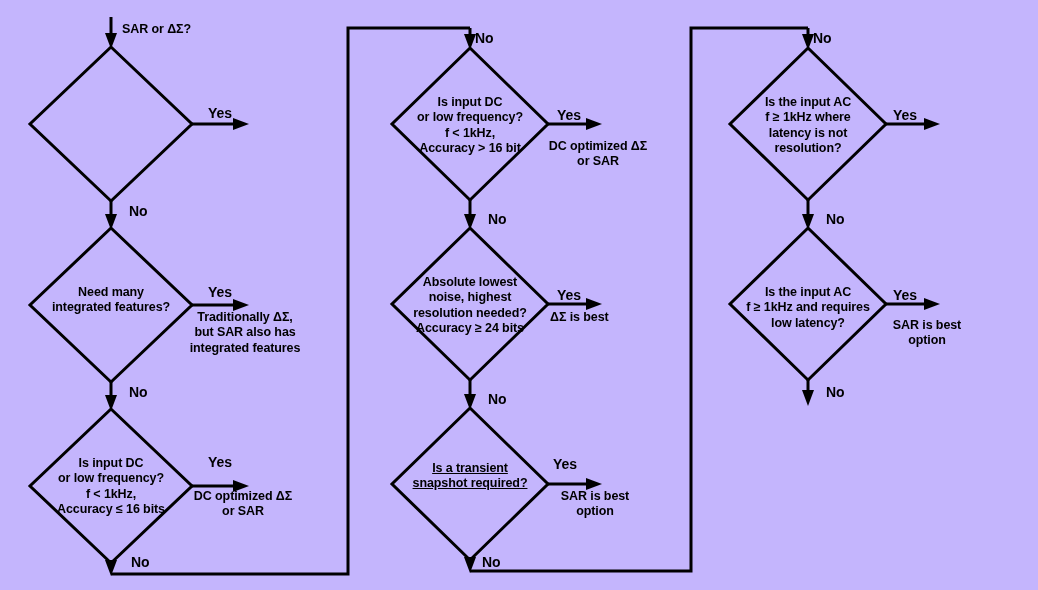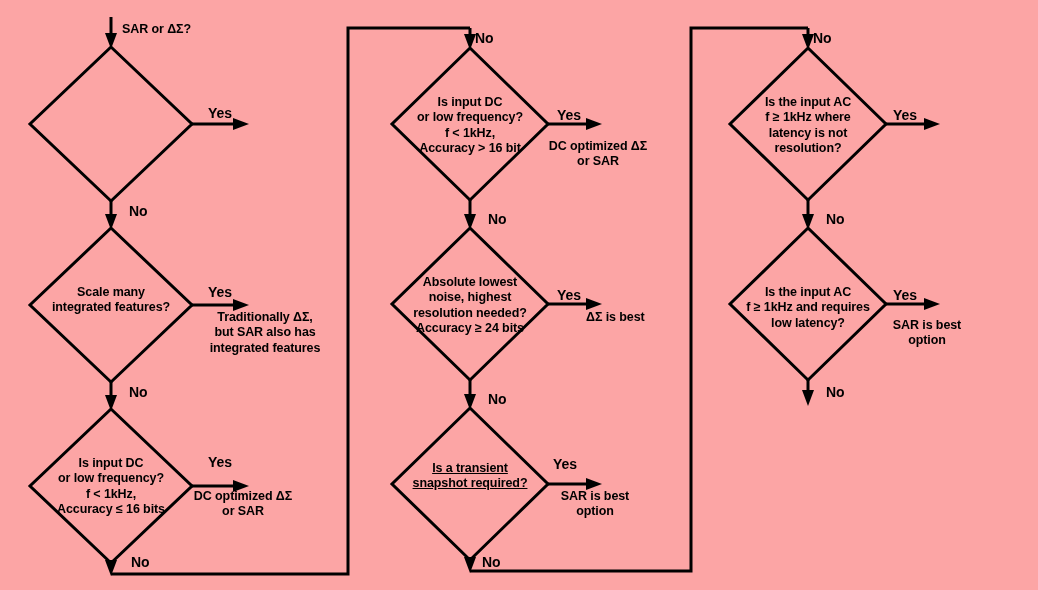--- a/index.html
+++ b/index.html
@@ -7,21 +7,21 @@
     padding: 0;
     background: #ffffff;
   }
   body {
     font-family: "Liberation Sans", sans-serif;
   }
   #flowchart-root {
     position: relative;
     width: 1038px;
     height: 590px;
-    background: #fca5a5;
+    background: #c4b5fd;
     overflow: hidden;
   }
   svg#flow-svg {
     position: absolute;
     left: 0;
     top: 0;
     width: 1038px;
     height: 590px;
     display: block;
   }
@@ -177,25 +177,25 @@
     </g>
 
   </svg>
 
   <div class="lbl left entry-text" style="left:122px; top:22px;">SAR or ΔΣ?</div>
 
   <div class="lbl left branch-text" style="left:208px; top:105px;">Yes</div>
   <div class="lbl left branch-text" style="left:129px; top:203px;">No</div>
 
   <div class="lbl center dec-text" style="left:111px; top:285px;">
-    <div>Scale many</div>
+    <div>Need many</div>
     <div>integrated features?</div>
   </div>
   <div class="lbl left branch-text" style="left:208px; top:284px;">Yes</div>
-  <div class="lbl center outcome-text" style="left:245px; top:310px;margin-left:20px;">
+  <div class="lbl center outcome-text" style="left:245px; top:310px;">
     <div>Traditionally ΔΣ,</div>
     <div>but SAR also has</div>
     <div>integrated features</div>
   </div>
   <div class="lbl left branch-text" style="left:129px; top:384px;">No</div>
 
   <div class="lbl center dec-text" style="left:111px; top:456px;">
     <div>Is input DC</div>
     <div>or low frequency?</div>
     <div>f &lt; 1kHz,</div>
@@ -222,21 +222,21 @@
   </div>
   <div class="lbl left branch-text" style="left:488px; top:211px;">No</div>
 
   <div class="lbl center dec-text" style="left:470px; top:275px;">
     <div>Absolute lowest</div>
     <div>noise, highest</div>
     <div>resolution needed?</div>
     <div>Accuracy ≥ 24 bits</div>
   </div>
   <div class="lbl left branch-text" style="left:557px; top:287px;">Yes</div>
-  <div class="lbl left outcome-text" style="left:550px; top:310px;margin-left:36px;">
+  <div class="lbl left outcome-text" style="left:550px; top:310px;">
     <div>ΔΣ is best</div>
   </div>
   <div class="lbl left branch-text" style="left:488px; top:391px;">No</div>
 
   <div class="lbl center dec-text" style="left:470px; top:461px;text-decoration:underline;">
     <div>Is a transient</div>
     <div>snapshot required?</div>
   </div>
   <div class="lbl left branch-text" style="left:553px; top:456px;">Yes</div>
   <div class="lbl center outcome-text" style="left:595px; top:489px;">

